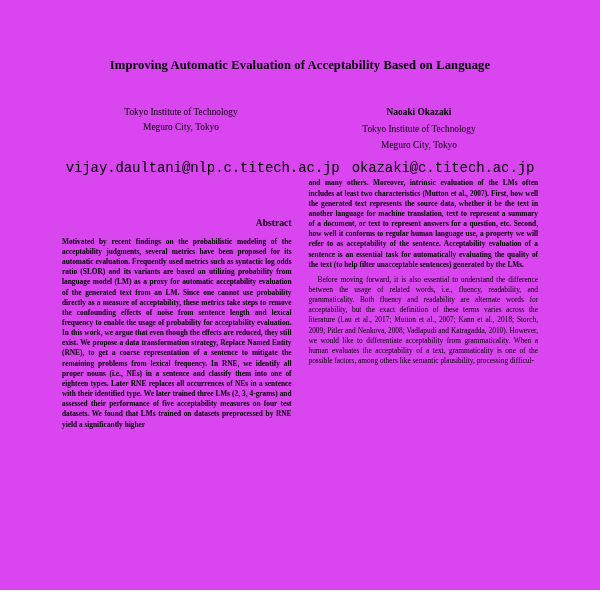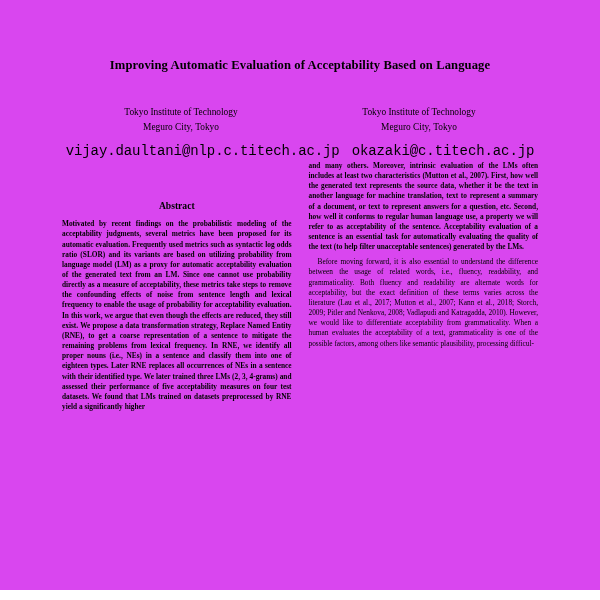--- a/index.html
+++ b/index.html
@@ -49,21 +49,21 @@
   .emails {
     margin-top: 7px;
     text-align: center;
     font-family: "Liberation Mono", monospace;
     font-size: 14px;
     letter-spacing: -0.1px;
   }
   .emails span { display: inline-block; }
   .emails .gap { width: 12px; }
   .abstract-head {
-    text-align: center;
+    text-align: right;
     font-weight: bold;
     font-size: 9.6px;
     margin-top: 38px;
     margin-bottom: 7px;
   }
   .columns {
     display: flex;
     gap: 17px;
     margin-top: 2px;
   }
@@ -102,20 +102,21 @@
     <div class="title">
       <div>Improving Automatic Evaluation of Acceptability Based on Language</div>
     </div>
 
     <div class="authors">
       <div class="author">
         <span class="aff1">Tokyo Institute of Technology</span>
         <span class="aff2">Meguro City, Tokyo</span>
       </div>
       <div class="author">
+        <span class="name">Naoaki Okazaki</span>
         <span class="aff1">Tokyo Institute of Technology</span>
         <span class="aff2">Meguro City, Tokyo</span>
       </div>
     </div>
 
     <div class="emails">
       <span>vijay.daultani@nlp.c.titech.ac.jp</span><span class="gap"></span><span>okazaki@c.titech.ac.jp</span>
     </div>
 
     <div class="columns">

